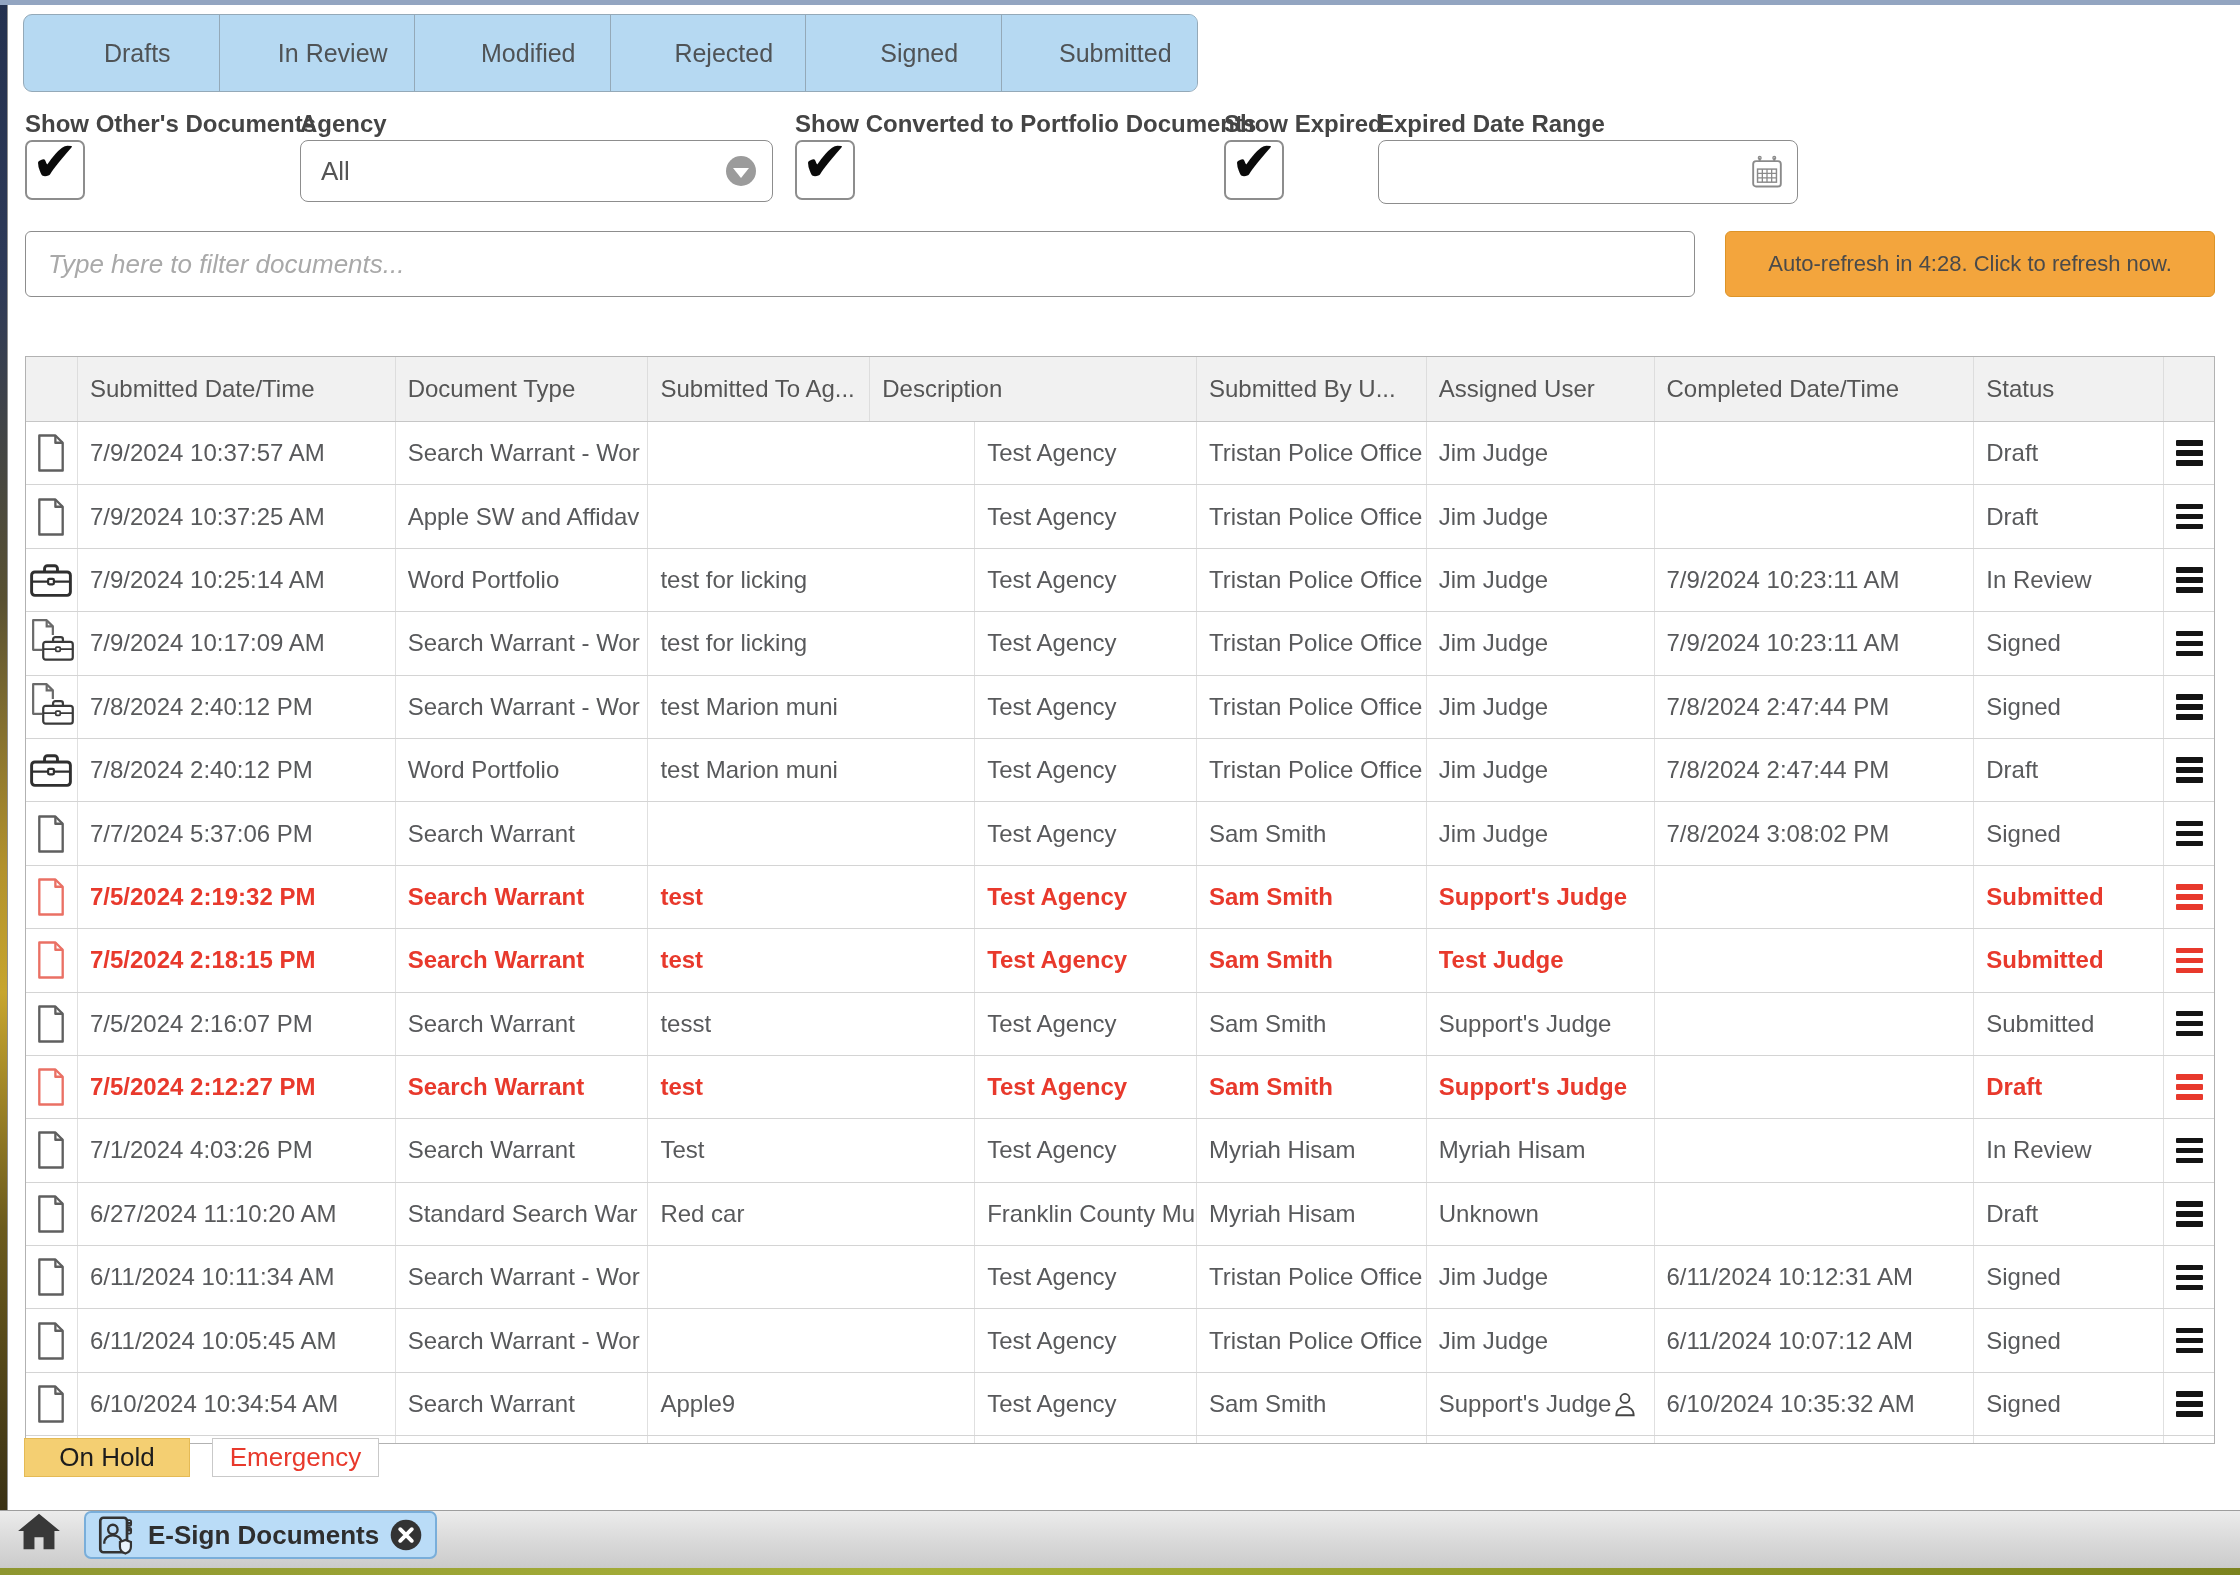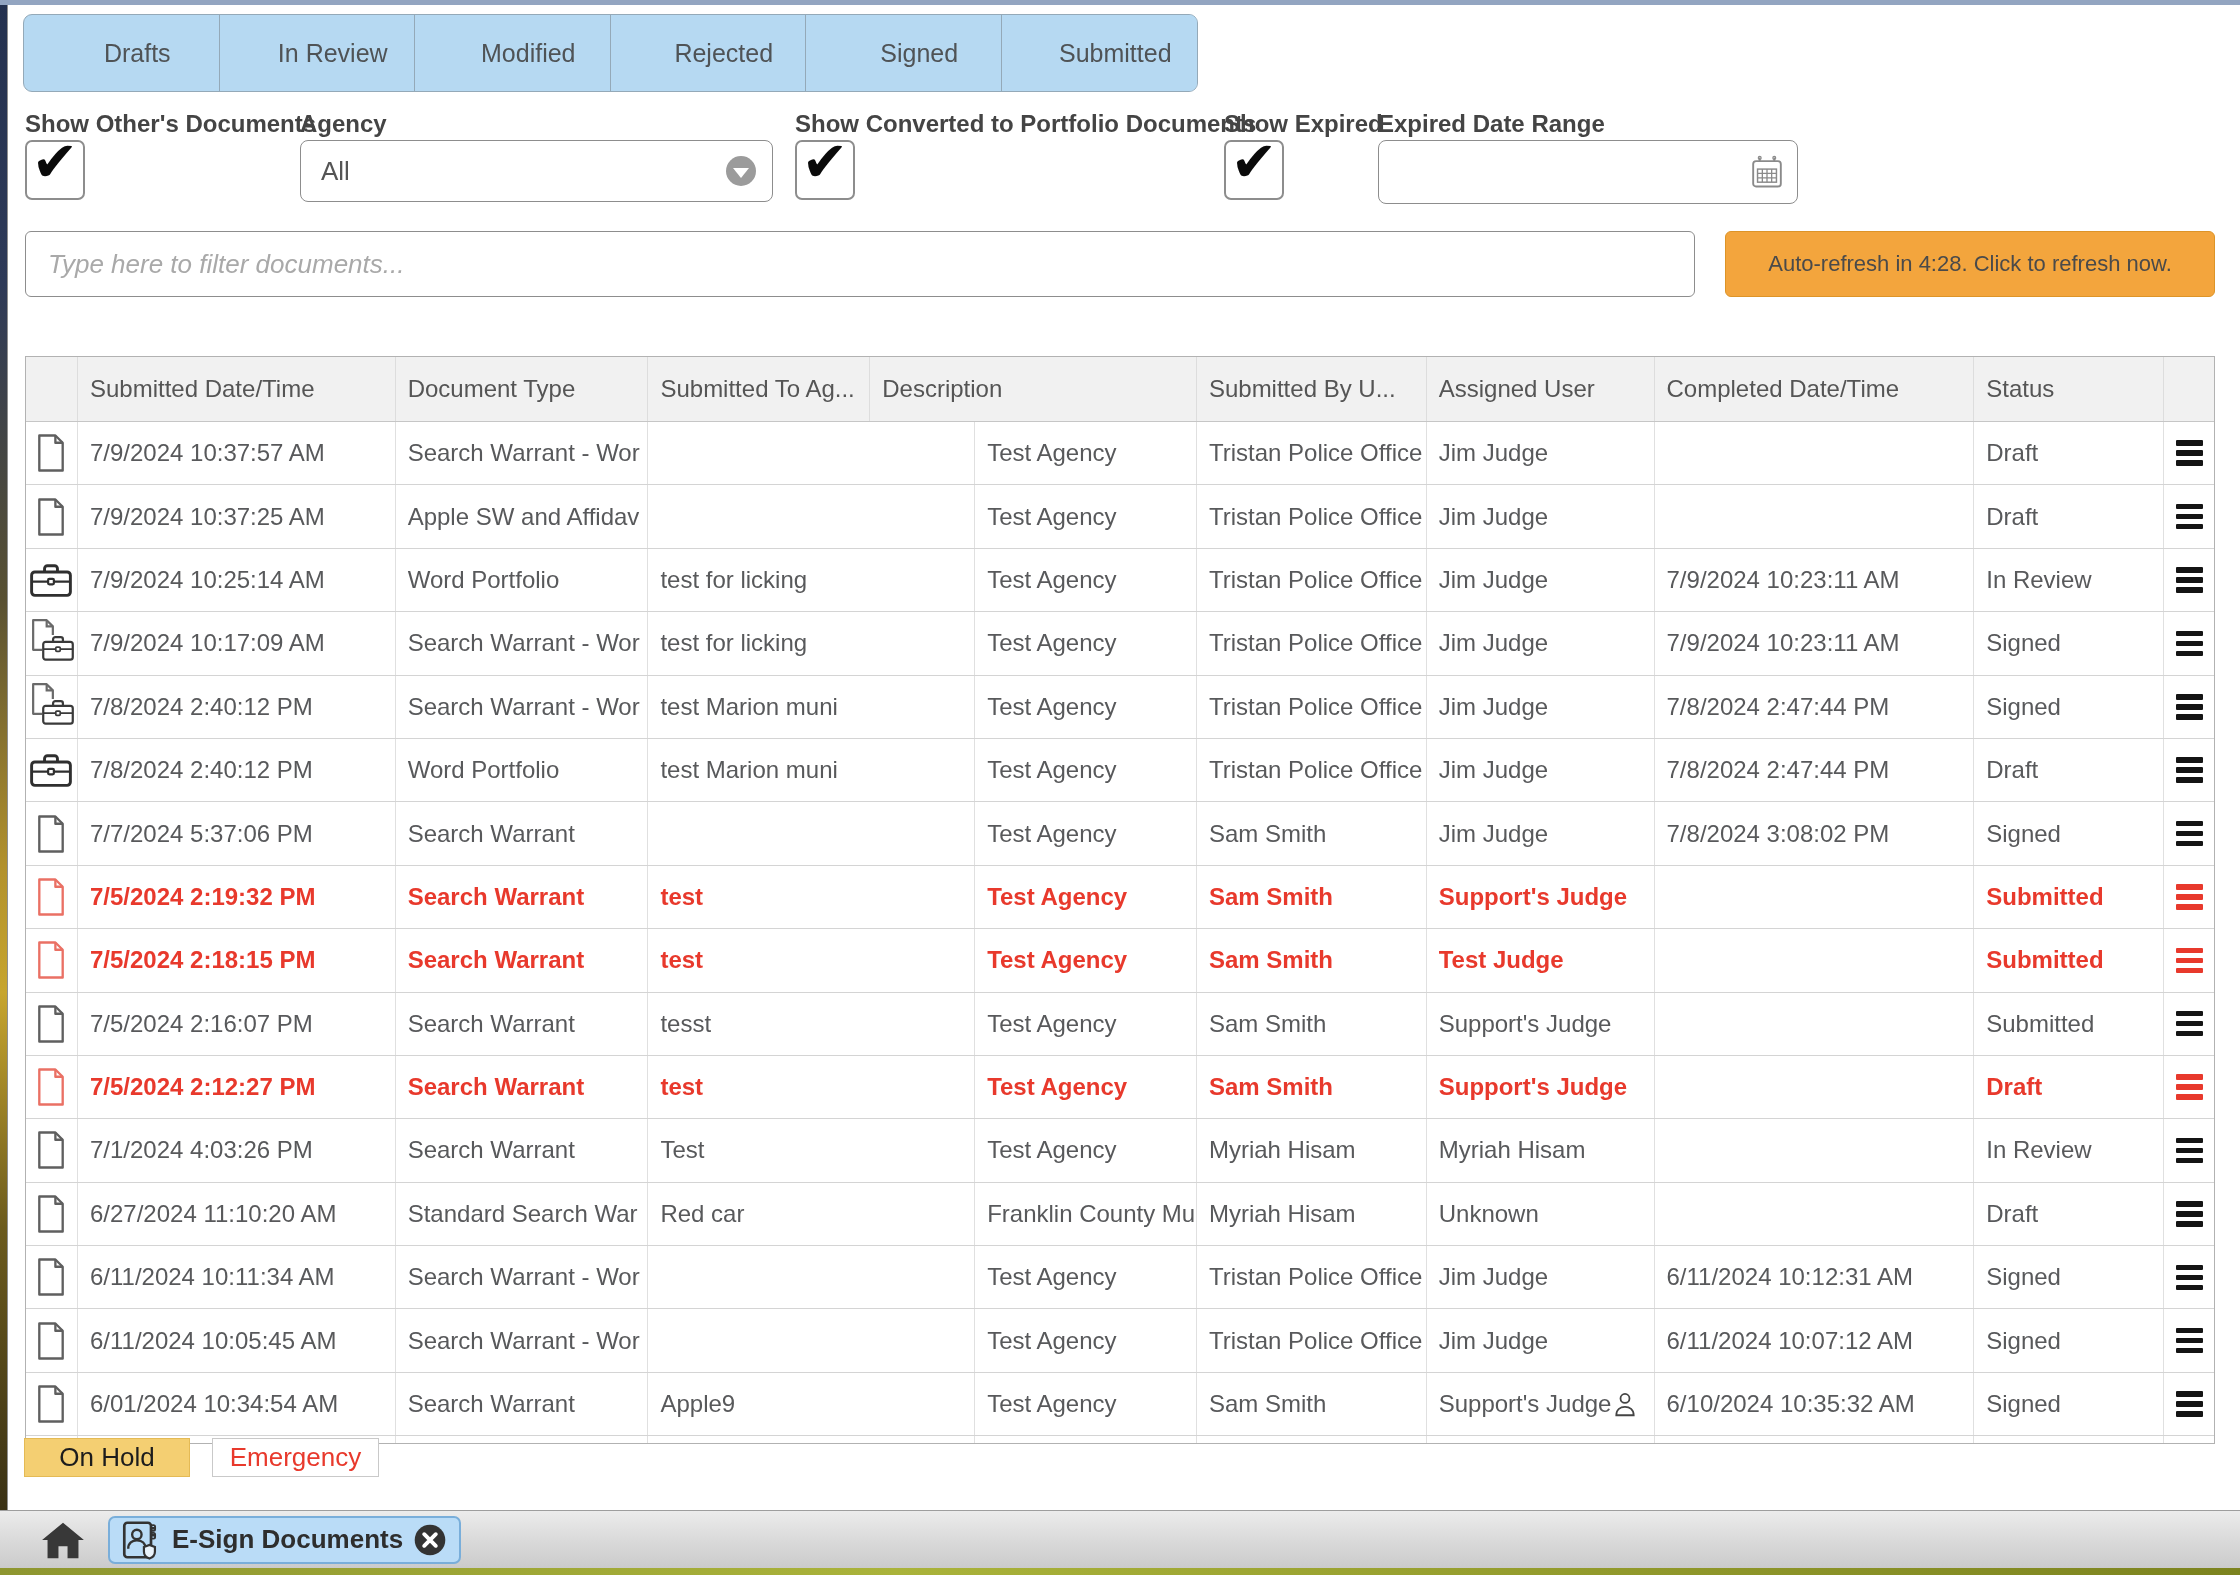--- a/index.html
+++ b/index.html
@@ -68,21 +68,21 @@
 
   
   .badge-onhold{position:absolute;left:24px;top:1438px;width:166px;height:39px;background:var(--onhold-amber);
     border:1px solid #e4ba55;display:flex;align-items:center;justify-content:center;font-size:26px;color:#1c1c1c;}
   .badge-emergency{position:absolute;left:212px;top:1438px;width:167px;height:39px;background:#fff;
     border:1px solid #c9c9c9;display:flex;align-items:center;justify-content:center;font-size:26px;color:var(--alert-red);}
 
   
   .taskbar{position:absolute;left:0;top:1510px;width:100%;height:58px;
     background:linear-gradient(180deg,#ececec 0%,#dcdcdc 45%,#cbcbcb 100%);border-top:1px solid #9e9e9e;
-    display:flex;align-items:center;padding-left:24px;}
+    display:flex;align-items:flex-start;}
   .home-btn{margin-left:16px;cursor:pointer;display:flex;align-items:center;}
   .task-tab{margin-left:22px;height:48px;background:var(--taskbar-tab);border:2px solid var(--taskbar-tab-border);border-radius:7px;
     display:flex;align-items:center;gap:10px;padding:0 12px 0 8px;cursor:pointer;}
   .task-tab .lbl{font-size:26px;font-weight:700;color:#2e2e2e;white-space:nowrap;}
   .bottom-strip{position:absolute;left:0;top:1568px;width:100%;height:7px;
     background:linear-gradient(90deg,#8e9630 0%,#aab33a 40%,#7c831f 100%);}
 </style>
 </head>
 <body>
 
@@ -517,21 +517,21 @@
             </span>
           </div>
         </div>
         <div class="trow">
           <div class="td c0">
             <svg width="30" height="38" viewBox="0 0 20 26">
               <path d="M2 1 h11 l5 5 v19 h-16 z" fill="#fff" stroke="#5f5f5f" stroke-width="1.6" stroke-linejoin="round"></path>
               <path d="M13 1 v5 h5" fill="none" stroke="#5f5f5f" stroke-width="1.6" stroke-linejoin="round"></path>
             </svg>
           </div>
-          <div class="td c1">6/01/2024 10:34:54 AM</div>
+          <div class="td c1">6/10/2024 10:34:54 AM</div>
           <div class="td c2">Search Warrant</div>
           <div class="td c3">Apple9</div>
           <div class="td c4">Test Agency</div>
           <div class="td c5">Sam Smith</div>
           <div class="td c6">
             <span class="cellflex">
               <span>Support's Judge</span>
               <svg width="24" height="26" viewBox="0 0 16 17" style="flex:none">
                 <circle cx="8" cy="4.8" r="3" fill="#fff" stroke="#444" stroke-width="1.2"></circle>
                 <path d="M2.2 16 c0-3.8 2.7-5.6 5.8-5.6 s5.8 1.8 5.8 5.6 z" fill="#fff" stroke="#444" stroke-width="1.2"></path>

